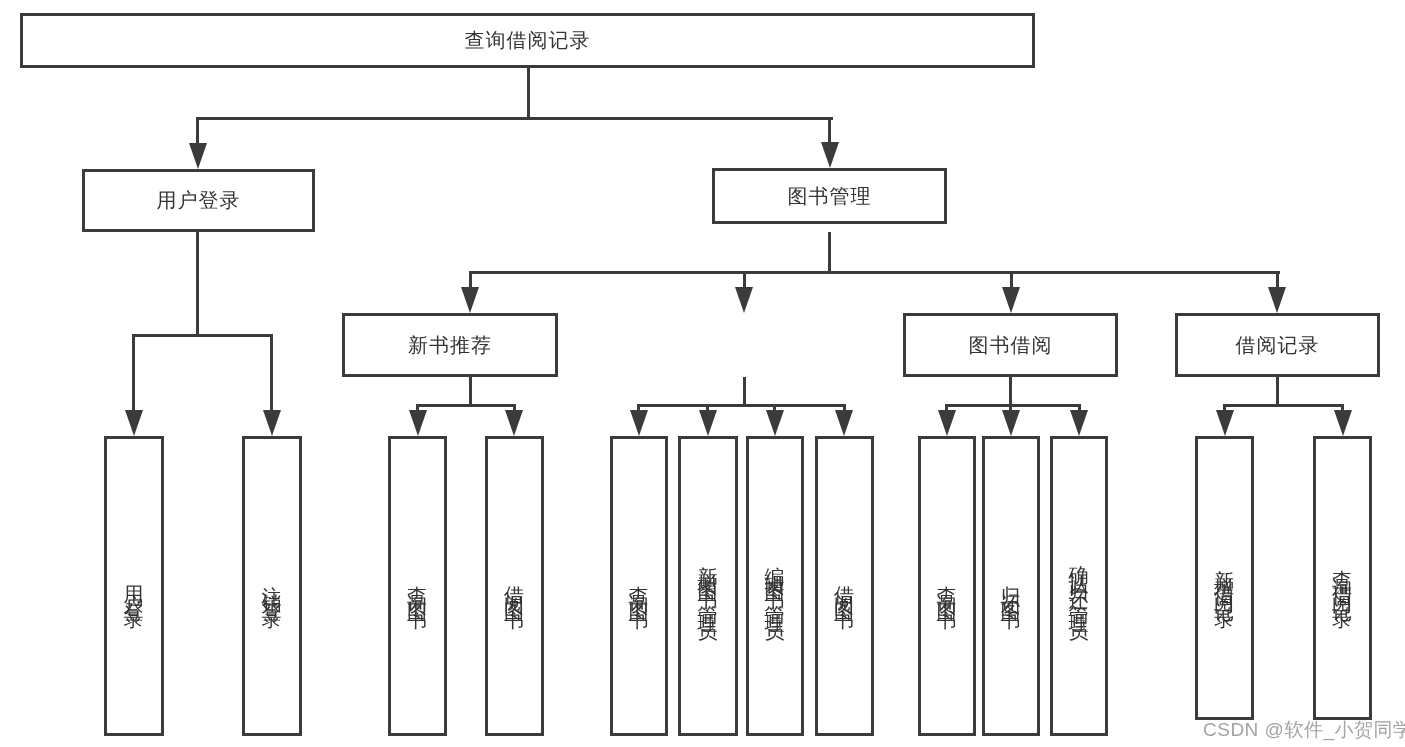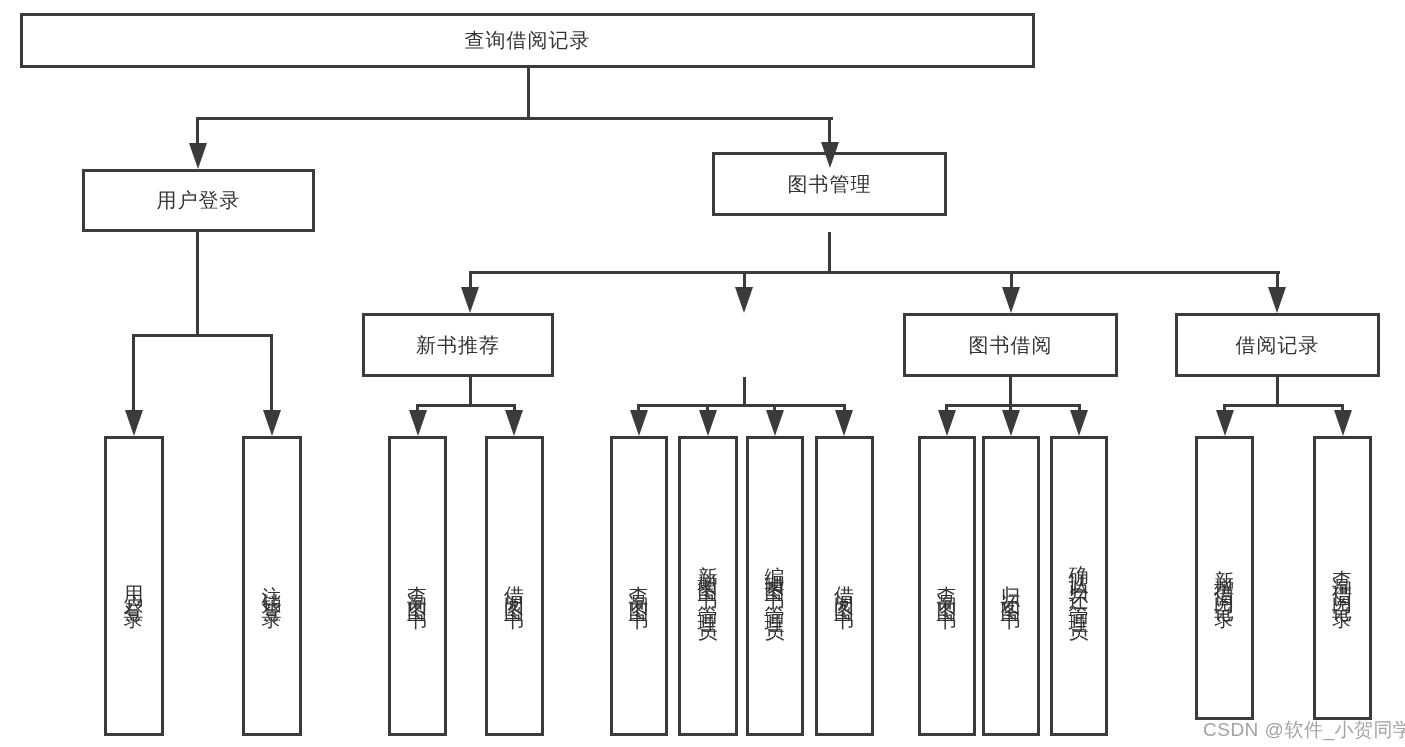--- a/index.html
+++ b/index.html
@@ -40,25 +40,25 @@
 <div class="stage">
 
   <div class="box hbox" style="left:20px;top:13px;width:1015px;height:55px">
     <span>查询借阅记录</span>
   </div>
 
   <div class="box hbox" style="left:82px;top:169px;width:233px;height:63px">
     <span>用户登录</span>
   </div>
 
-  <div class="box hbox" style="left:712px;top:152px;width:235px;height:64px">
+  <div class="box hbox" style="left:712px;top:168px;width:235px;height:56px">
     <span>图书管理</span>
   </div>
 
-  <div class="box hbox" style="left:362px;top:313px;width:192px;height:64px">
+  <div class="box hbox" style="left:342px;top:313px;width:216px;height:64px">
     <span>新书推荐</span>
   </div>
 
 
   <div class="box hbox" style="left:903px;top:313px;width:215px;height:64px">
     <span>图书借阅</span>
   </div>
 
   <div class="box hbox" style="left:1175px;top:313px;width:205px;height:64px">
     <span>借阅记录</span>

